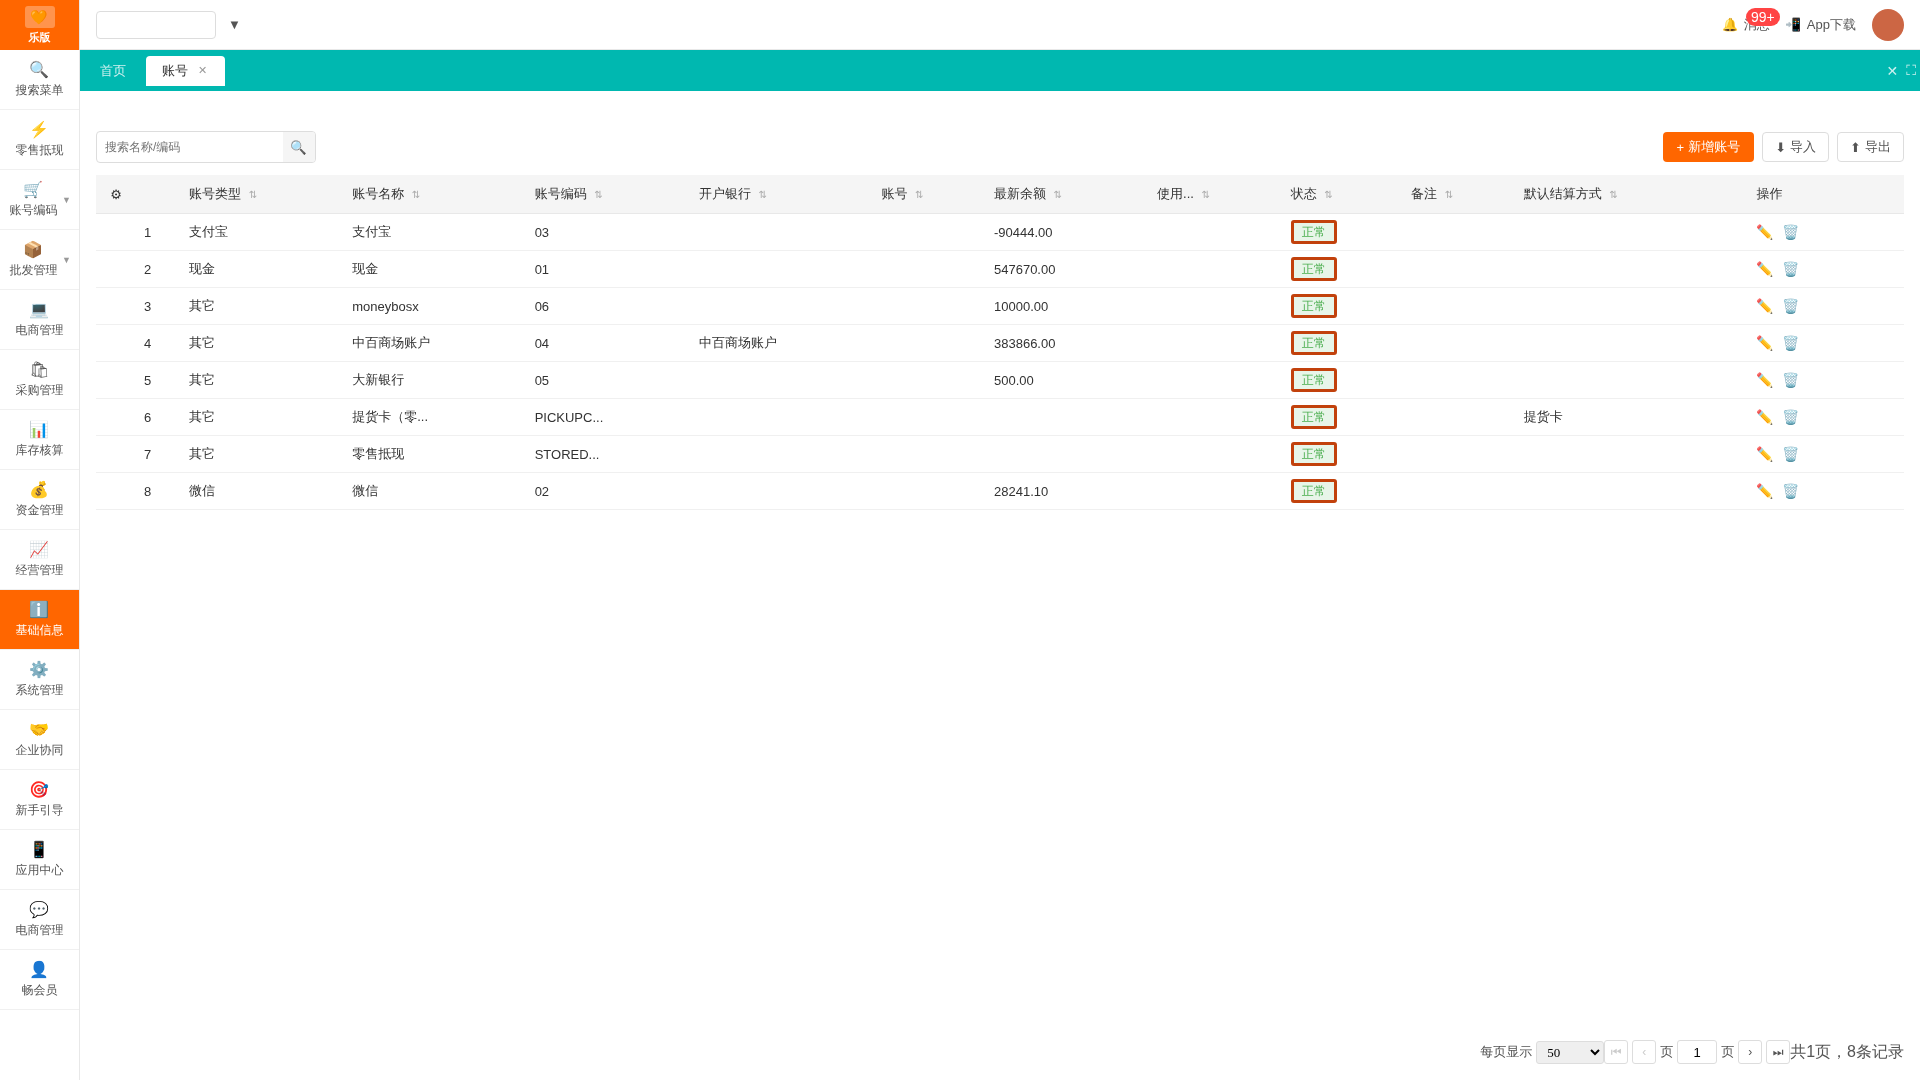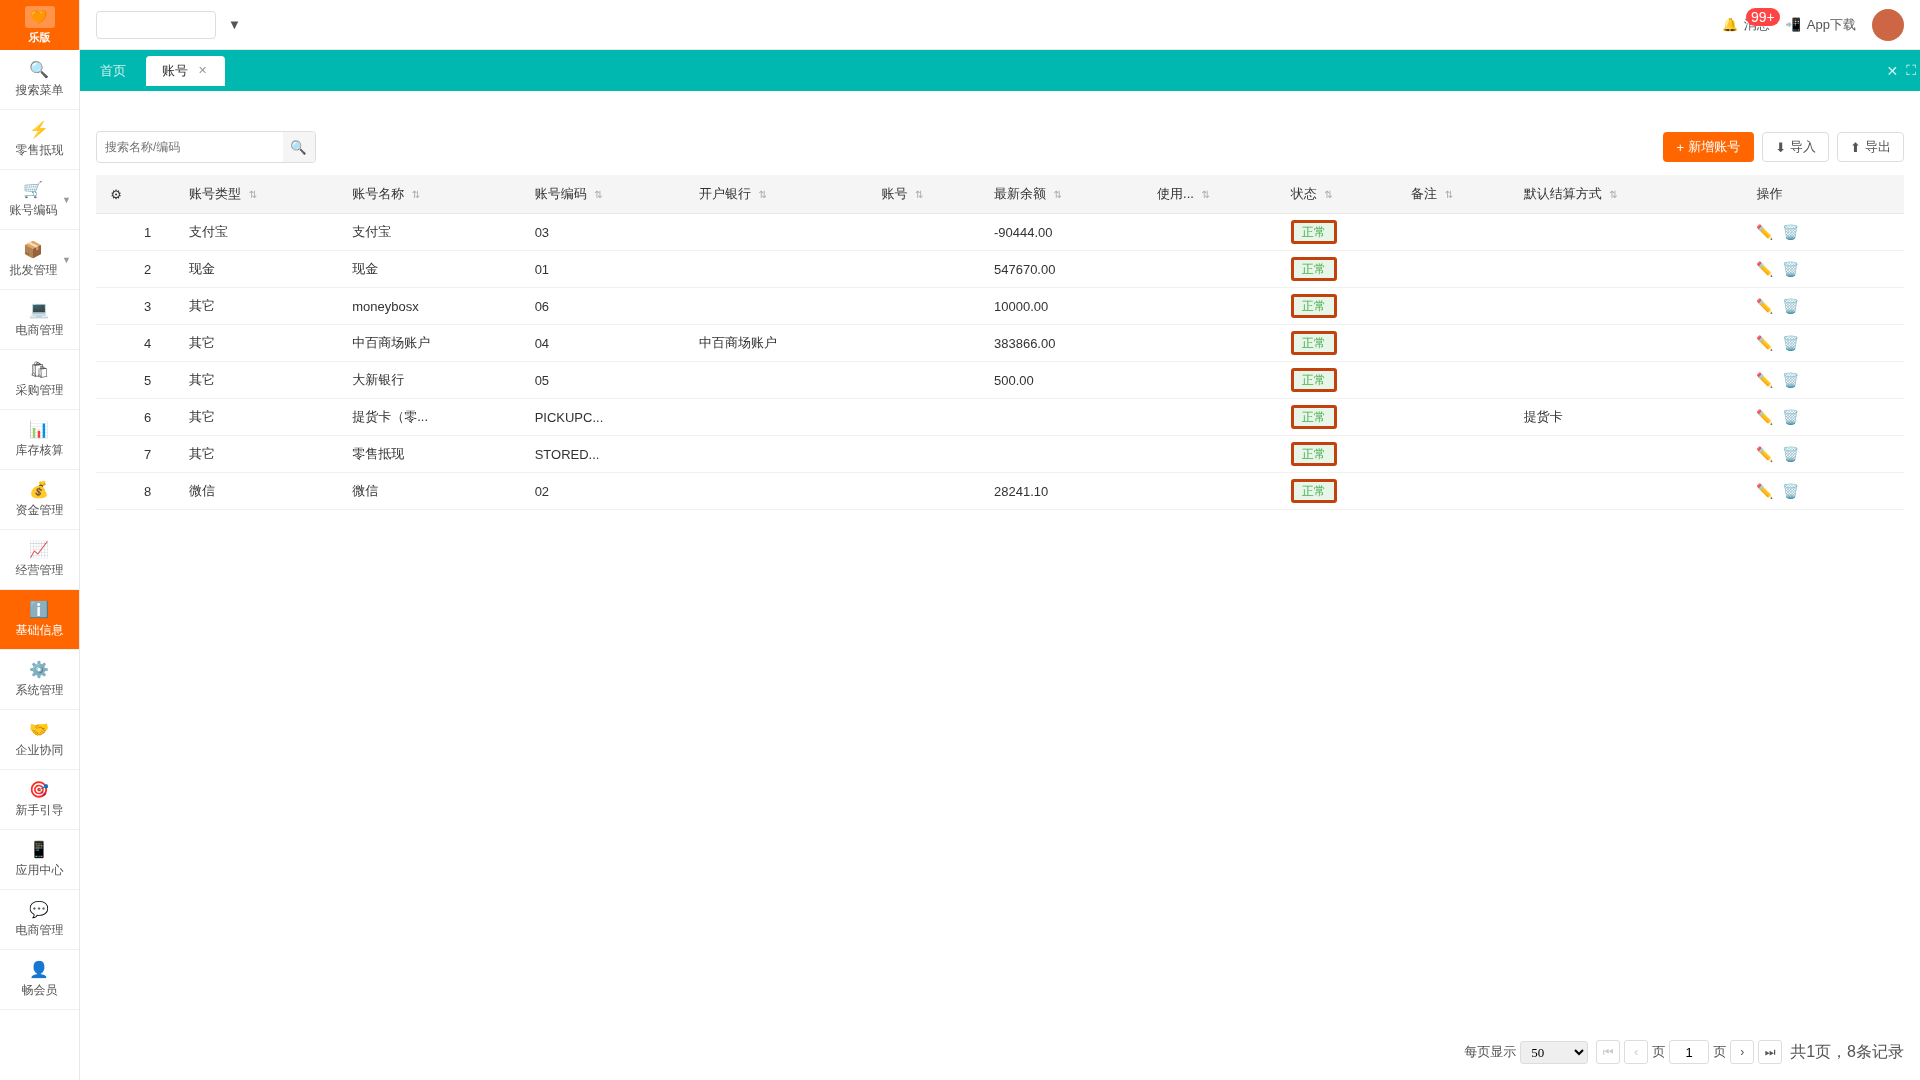--- a/index.html
+++ b/index.html
@@ -321,21 +321,21 @@
     .settings-icon-cell {
       text-align: center;
     }
 
     
     .pagination {
       display: flex;
       align-items: center;
       justify-content: flex-end;
       padding: 12px 0 0;
-      gap: 8px;
+      gap: 0;
       font-size: 13px;
       color: #555;
       flex-shrink: 0;
     }
     .per-page-select {
       display: flex;
       align-items: center;
       gap: 4px;
     }
     .per-page-select select {

